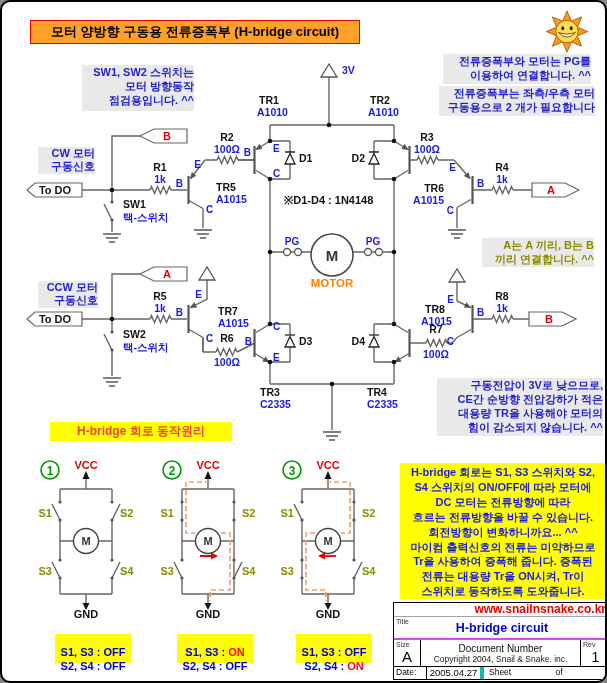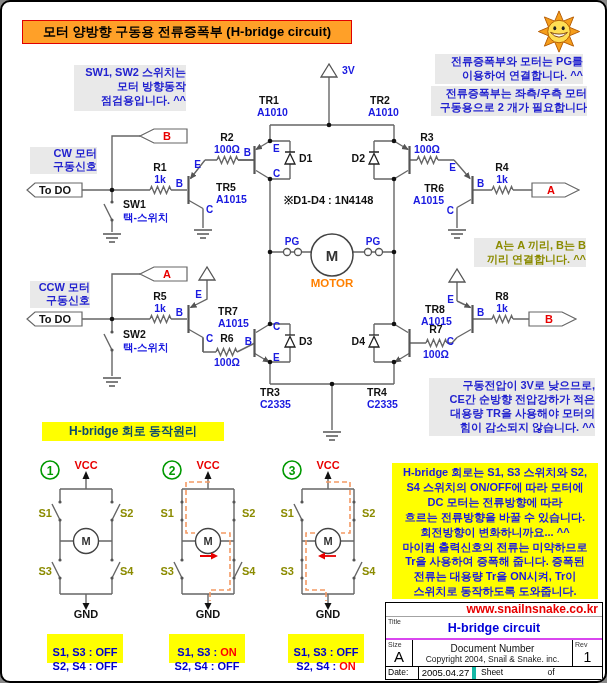--- a/index.html
+++ b/index.html
@@ -1,19 +1,19 @@
 <!DOCTYPE html>
 <html><head>
 <meta charset="utf-8">
 <style>
   html,body{margin:0;padding:0;background:#888;}
   .canvas{position:relative;width:607px;height:683px;background:#fff;border:2px solid #000;
     border-radius:10px;box-sizing:border-box;overflow:hidden;
     font-family:"Liberation Sans",sans-serif;}
-  .abs{position:absolute;}
+  .abs{position:absolute;margin-left:8px;}
   svg{position:absolute;left:0;top:0;}
   
   text{font-family:"Liberation Sans",sans-serif;font-weight:bold;}
   .k{fill:#111;font-size:10.5px;}
   .v{fill:#1a1ae0;font-size:10.5px;}
   .p{fill:#1a1ae0;font-size:10px;}
   .bk11{fill:#111;font-size:11px;}
   .rl{fill:#e80000;font-size:11px;}
   .mid{text-anchor:middle;}
   .end{text-anchor:end;}
@@ -22,21 +22,21 @@
   .ol{fill:#8b8b00;font-size:11px;}
   .gr{fill:#009900;font-size:12px;}
   .vcc{fill:#e80000;font-size:11px;}
   .gnd{fill:#111;font-size:11px;}
   .pm{fill:#333;font-size:11px;}
   
   .titlebar{left:20px;top:18px;width:330px;height:24px;background:#ffa028;border:1px solid #e00000;
     color:#000;font-weight:bold;font-size:13px;line-height:22px;text-align:center;box-sizing:border-box;}
   .note{background:#e9e9e9;color:#2323cf;font-weight:bold;font-size:11px;line-height:14px;text-align:right;}
   .note.olive{color:#8b8b00;}
-  .secTitle{left:40px;top:420px;width:182px;height:19px;background:#ffff00;color:#0c4a6e;
+  .secTitle{left:40px;top:420px;width:182px;height:19px;background:#ffff00;color:#ef4444;
     font-weight:bold;font-size:12px;line-height:19px;text-align:center;}
   .info{left:390px;top:461px;width:206px;height:136px;background:#ffff00;color:#1a1ae0;
     font-weight:bold;font-size:11px;line-height:14.9px;text-align:center;padding-top:2px;box-sizing:border-box;}
   .status{background:#ffff00;color:#0000cc;font-weight:bold;font-size:11px;line-height:14px;
     text-align:center;padding-top:11px;box-sizing:border-box;width:76px;height:29px;top:632px;}
   
   .tblock{left:383px;top:600px;width:218px;height:78px;border:1px solid #000;box-sizing:border-box;background:#fff;}
   .tb-url{height:14px;border-bottom:1px solid #a3a3a3;color:#e80000;font-weight:bold;font-size:12px;
     line-height:13px;text-align:right;padding-right:4px;box-sizing:border-box;}
   .tb-title{position:relative;height:23px;border-bottom:2px solid #d946ef;box-sizing:border-box;}
@@ -399,21 +399,21 @@
     <div>점검용입니다. ^^</div>
   </div>
   <div class="abs note" style="left:433px;top:52px;width:148px;height:30px">
     <div>전류증폭부와 모터는 PG를</div>
     <div>이용하여 연결합니다. ^^</div>
   </div>
   <div class="abs note" style="left:429px;top:84px;width:156px;height:30px">
     <div>전류증폭부는 좌측/우측 모터</div>
     <div>구동용으로 2 개가 필요합니다</div>
   </div>
-  <div class="abs note" style="left:28px;top:145px;width:67px;height:27px;line-height:13px">
+  <div class="abs note" style="left:28px;top:145px;width:57px;height:27px;line-height:13px">
     <div>CW 모터</div>
     <div>구동신호</div>
   </div>
   <div class="abs note" style="left:28px;top:279px;width:60px;height:27px;line-height:13px">
     <div>CCW 모터</div>
     <div>구동신호</div>
   </div>
   <div class="abs note olive" style="left:472px;top:236px;width:112px;height:29px">
     <div>A는 A 끼리, B는 B</div>
     <div>끼리 연결합니다. ^^</div>

